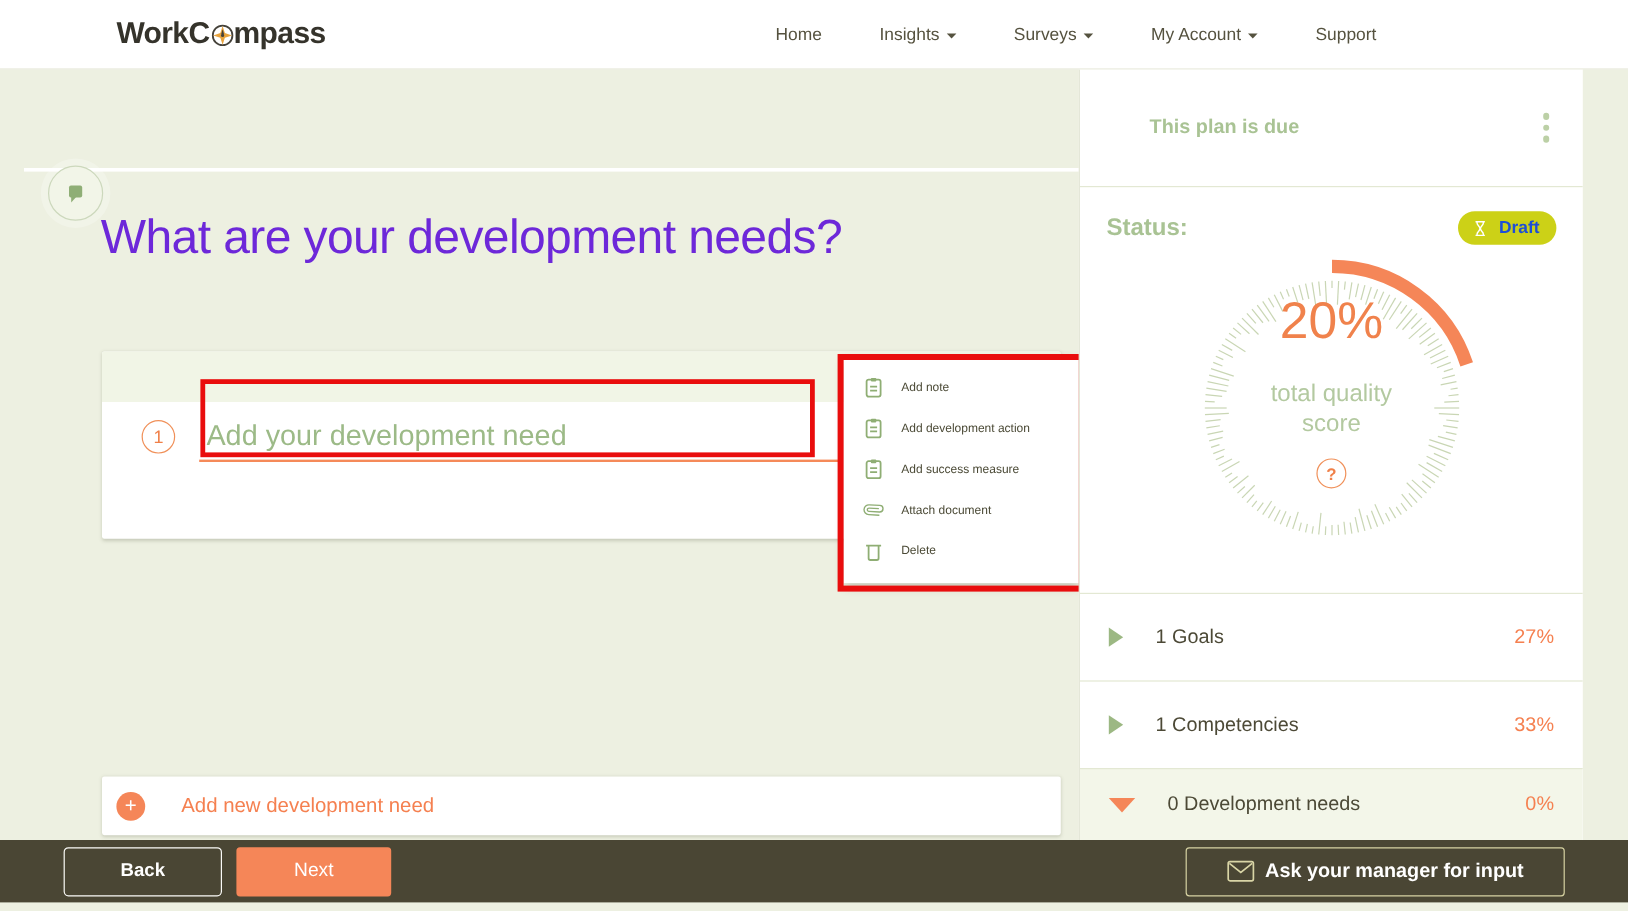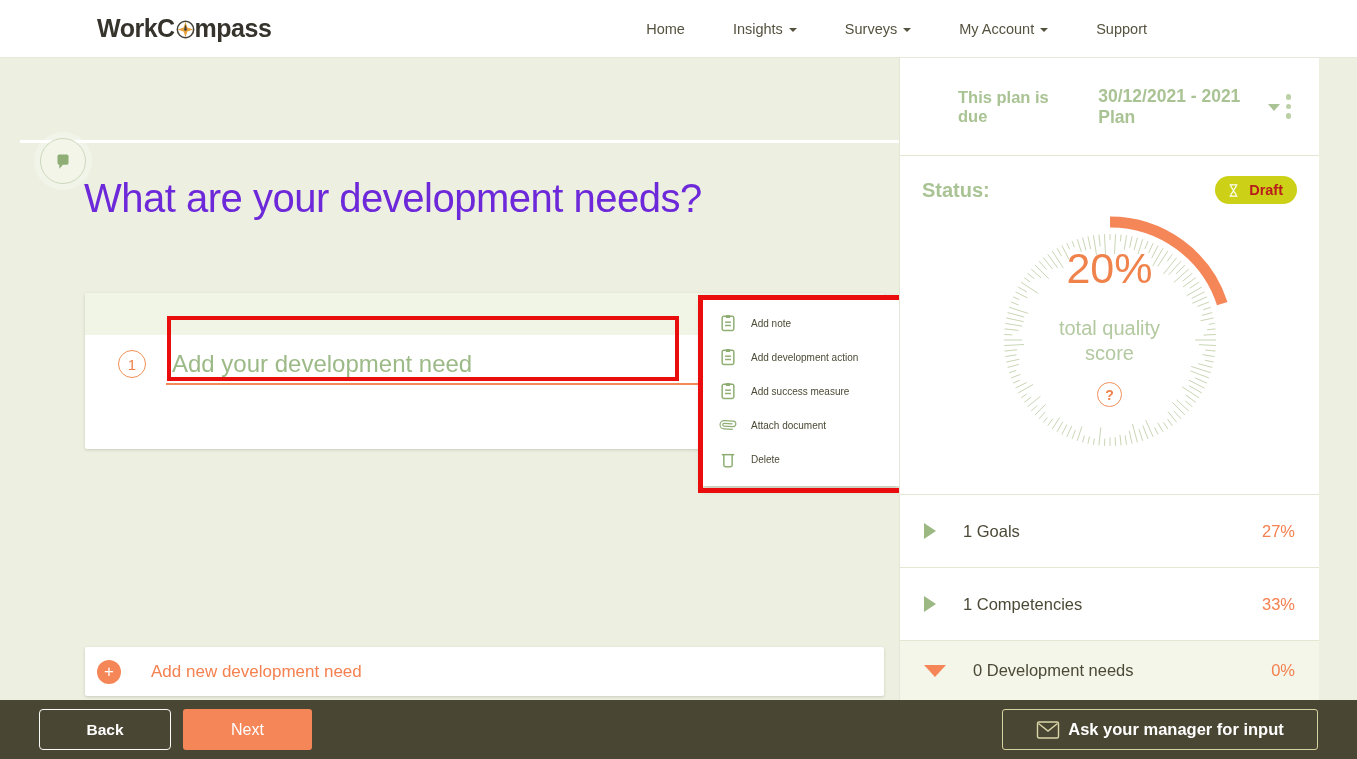--- a/index.html
+++ b/index.html
@@ -65,21 +65,21 @@
   .plan-select { margin-left:30px; display:flex; align-items:center; cursor:pointer; }
   .plan-select .txt { font-size:17.5px; font-weight:bold; color:#a9c394; }
   .caret-sage { width:0; height:0; border-left:6.5px solid transparent; border-right:6.5px solid transparent;
                 border-top:7px solid #a9c394; margin-left:9px; margin-top:2px; }
   .kebab { margin-left:auto; display:flex; flex-direction:column; gap:4px; padding:6px; cursor:pointer; }
   .kebab i { width:5.5px; height:5.5px; border-radius:50%; background:#bcd0a6; }
 
   .sb-status { height:339px; border-top:1px solid #e3e8d3; padding:20px 22px 0 22px; }
   .status-row { display:flex; align-items:center; }
   .status-label { font-size:20px; font-weight:bold; color:#a9c394; }
-  .draft-pill { margin-left:auto; height:28px; border-radius:14px; background:#ccd117; color:#b91c1c;
+  .draft-pill { margin-left:auto; height:28px; border-radius:14px; background:#ccd117; color:#1d4ed8;
                 display:flex; align-items:center; padding:0 14px 0 10px; font-size:14.5px; font-weight:bold;
                 cursor:default; }
   .draft-pill svg { margin-right:7px; }
 
   .gauge-wrap { position:relative; width:260px; height:260px; margin:6px auto 0 auto; }
   .gauge-center { position:absolute; inset:0; display:flex; flex-direction:column; align-items:center;
                   justify-content:center; text-align:center;gap:8px; }
   .gauge-pct { font-size:43px; color:#f0824c; line-height:1; margin-top:-26px; }
   .gauge-cap { font-size:20px; color:#b3c9a0; line-height:1.25; margin-top:18px; width:140px; }
   .help-circle { width:25px; height:25px; border-radius:50%; border:1.5px solid #f09059; color:#f08049;
@@ -89,22 +89,22 @@
   .sb-row { height:73px; border-top:1px solid #e3e8d3; display:flex; align-items:center; padding:0 24px; cursor:pointer; }
   .sb-row .lbl { margin-left:27px; font-size:16.5px; color:#4c4936; }
   .sb-row .pct { margin-left:auto; font-size:16.5px; color:#f58050; }
   .sb-row.active { background:#f3f6e9; height:60px; }
   .tri-right { width:0; height:0; border-top:8px solid transparent; border-bottom:8px solid transparent;
                border-left:12px solid #9cb883; }
   .tri-down { width:0; height:0; border-left:11px solid transparent; border-right:11px solid transparent;
               border-top:12px solid #f58658; }
 
   
-  .footer { position:absolute; top:700px; left:0; width:1357px; height:59px; background:#4a4634;
-            display:flex; align-items:center; padding:0 39px; }
+  .footer { position:absolute; top:700px; left:0; width:1357px; height:52px; background:#4a4634;
+            display:flex; align-items:center; padding:0 53px; }
   .btn { height:41px; display:flex; align-items:center; justify-content:center; font-family:"Liberation Sans",sans-serif;
          font-size:15.5px; font-weight:bold; color:#ffffff; cursor:pointer; background:transparent; }
   .btn-back { width:132px; border:1.5px solid #fbfbf8; border-radius:4px; }
   .btn-next { width:129px; margin-left:12px; background:#f58658; border:none; border-radius:3px; font-weight:normal; font-size:16px; }
   .btn-ask { margin-left:auto; width:316px; border:1px solid #d6d2a2; border-radius:3px; font-size:16.5px; }
   .btn-ask svg { margin-right:8px; }
 </style>
 </head>
 <body>
 
@@ -220,24 +220,20 @@
   <div class="add-bar">
     <span class="plus-circle">+</span>
     <span class="lbl">Add new development need</span>
   </div>
 </div>
 
 <div class="sidebar">
 
   <div class="sb-header">
     <span class="due-label">This plan is due</span>
-    <span class="plan-select">
-      <span class="txt">30/12/2021 - 2021 Plan</span>
-      <span class="caret-sage"></span>
-    </span>
     <span class="kebab">
         <i></i>
         <i></i>
         <i></i>
       </span>
   </div>
 
   <div class="sb-status">
     <div class="status-row">
       <span class="status-label">Status:</span>

